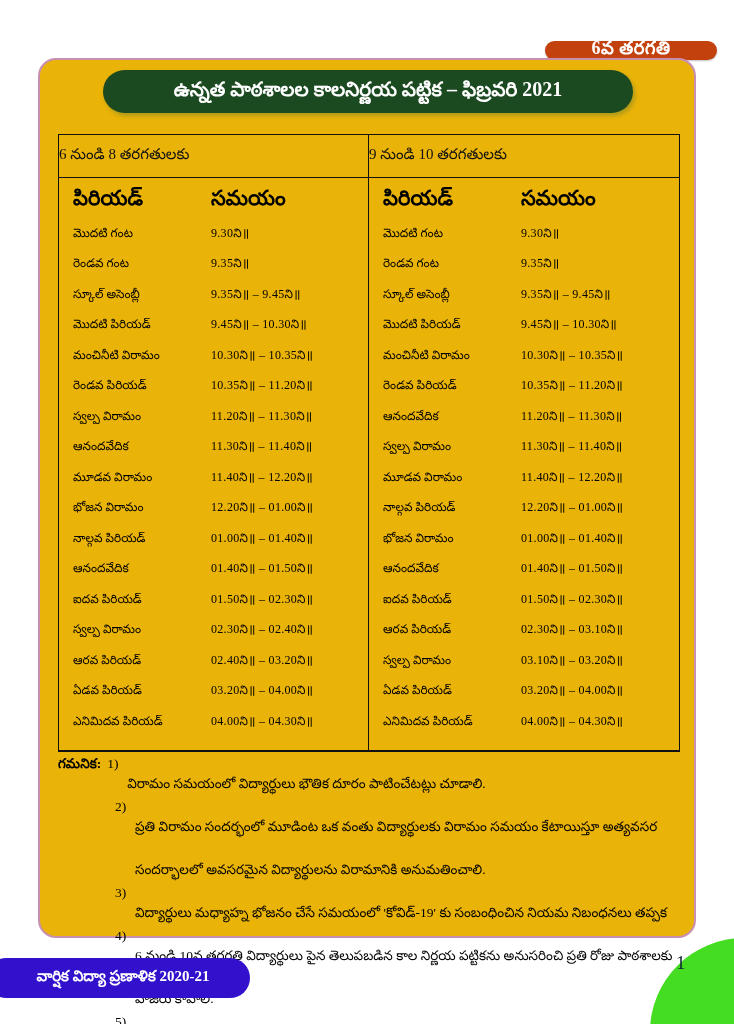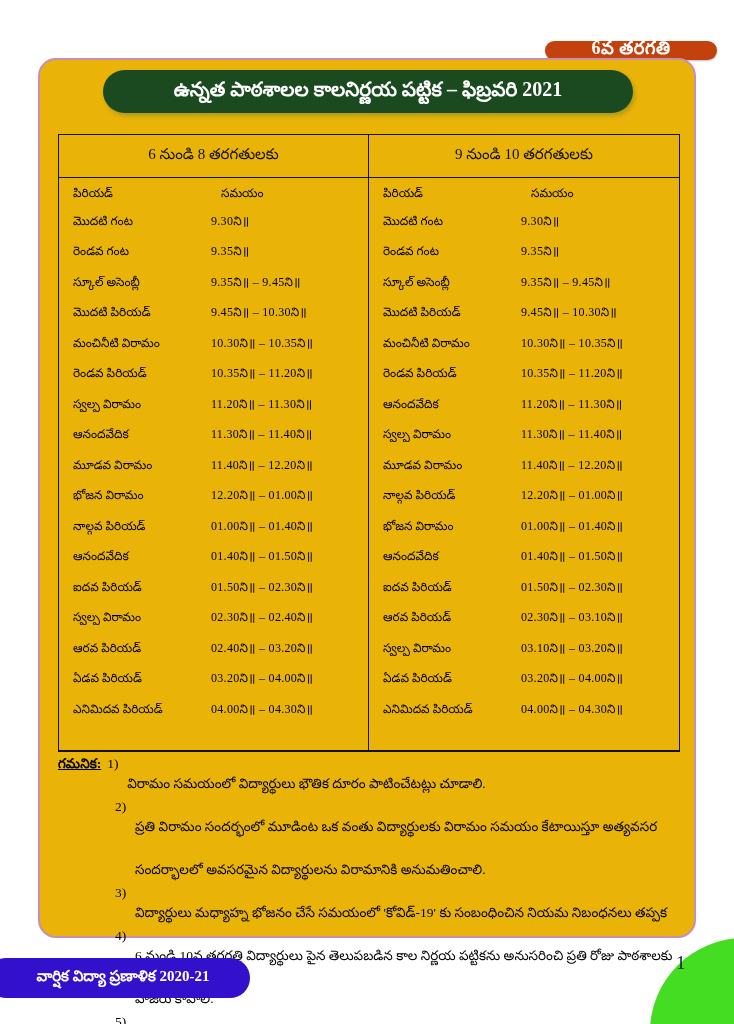--- a/index.html
+++ b/index.html
@@ -56,26 +56,26 @@
   }
   .tt-col{
     flex:1 1 50%;
     box-sizing:border-box;
     display:flex;flex-direction:column;
   }
   .tt-col.left{border-right:1.5px solid #111;}
   .col-head{
     height:42px;
     border-bottom:1.5px solid #111;
-    display:flex;align-items:center;justify-content:center;
+    display:flex;align-items:center;justify-content:flex-start;
     font-size:15px;color:#111;
   }
   .col-sub{
     display:flex;padding:8px 0 2px 0;
-    font-weight:normal;font-size:12px;color:#000;gap:10px;
+    font-weight:bold;font-size:21px;color:#000;
   }
   .sub-period{width:150px;padding-left:14px;box-sizing:border-box;}
   .sub-time{padding-left:2px;}
   .rows{padding-top:2px;}
   .tt-row{
     display:flex;align-items:center;
     height:30.5px;font-size:12px;color:#000;
   }
   .cell-period{
     width:150px;padding-left:14px;box-sizing:border-box;
@@ -87,21 +87,21 @@
   }
 
   
   #notes{
     position:absolute;left:18px;top:694px;
     width:622px;
     font-size:13.5px;color:#000;line-height:1.55;
   }
   .note-row{display:flex;margin-bottom:2px;}
   #notes-label{
-    font-weight:bold;white-space:nowrap;padding-right:6px;text-decoration:underline;
+    font-weight:bold;white-space:nowrap;padding-right:6px;
   }
   .note-num{width:20px;flex:0 0 20px;text-align:left;}
   .note-txt{flex:1;margin-top:20px;}
   .note-indent{padding-left:57px;}
 
   
   #footer-pill{
     position:absolute;left:-14px;top:958px;
     width:264px;height:40px;
     background:#3311cc;

